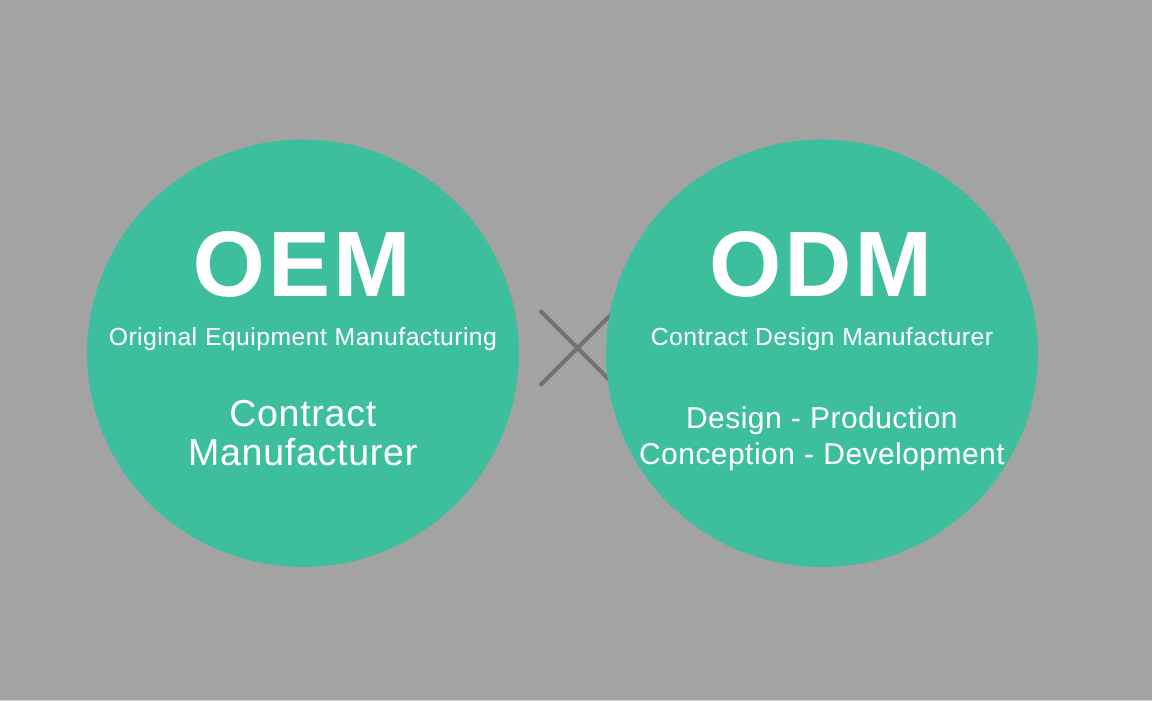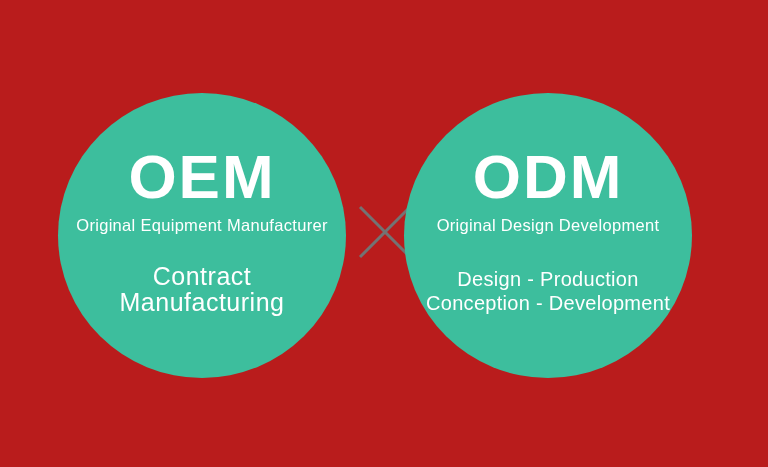--- a/index.html
+++ b/index.html
@@ -4,21 +4,21 @@
 <style>
   html, body {
     margin: 0;
     padding: 0;
     background: #ffffff;
   }
   .stage {
     position: relative;
     width: 768px;
     height: 467px;
-    background: #b91c1c;
+    background: #a3a3a3;
     overflow: hidden;
     font-family: "Liberation Sans", sans-serif;
   }
   .circle {
     position: absolute;
     top: 93px;
     width: 288px;
     height: 285px;
     border-radius: 50%;
     background: var(--circle-fill, #3dbe9d);
@@ -73,34 +73,34 @@
     stroke-linecap: butt;
   }
 </style>
 </head>
 <body>
 
 <div class="stage">
 
   <div class="circle left">
     <div class="acronym">OEM</div>
-    <div class="fullname">Original Equipment Manufacturer</div>
+    <div class="fullname">Original Equipment Manufacturing</div>
     <div class="desc">
       <div>Contract</div>
-      <div>Manufacturing</div>
+      <div>Manufacturer</div>
     </div>
   </div>
 
   <svg class="x-mark" viewBox="0 0 56 56" aria-hidden="true">
     <line x1="3" y1="3" x2="53" y2="53"></line>
     <line x1="53" y1="3" x2="3" y2="53"></line>
   </svg>
 
   <div class="circle right">
     <div class="acronym">ODM</div>
-    <div class="fullname">Original Design Development</div>
+    <div class="fullname">Contract Design Manufacturer</div>
     <div class="desc">
       <div>Design - Production</div>
       <div>Conception - Development</div>
     </div>
   </div>
 
 </div>
 
 </body></html>

